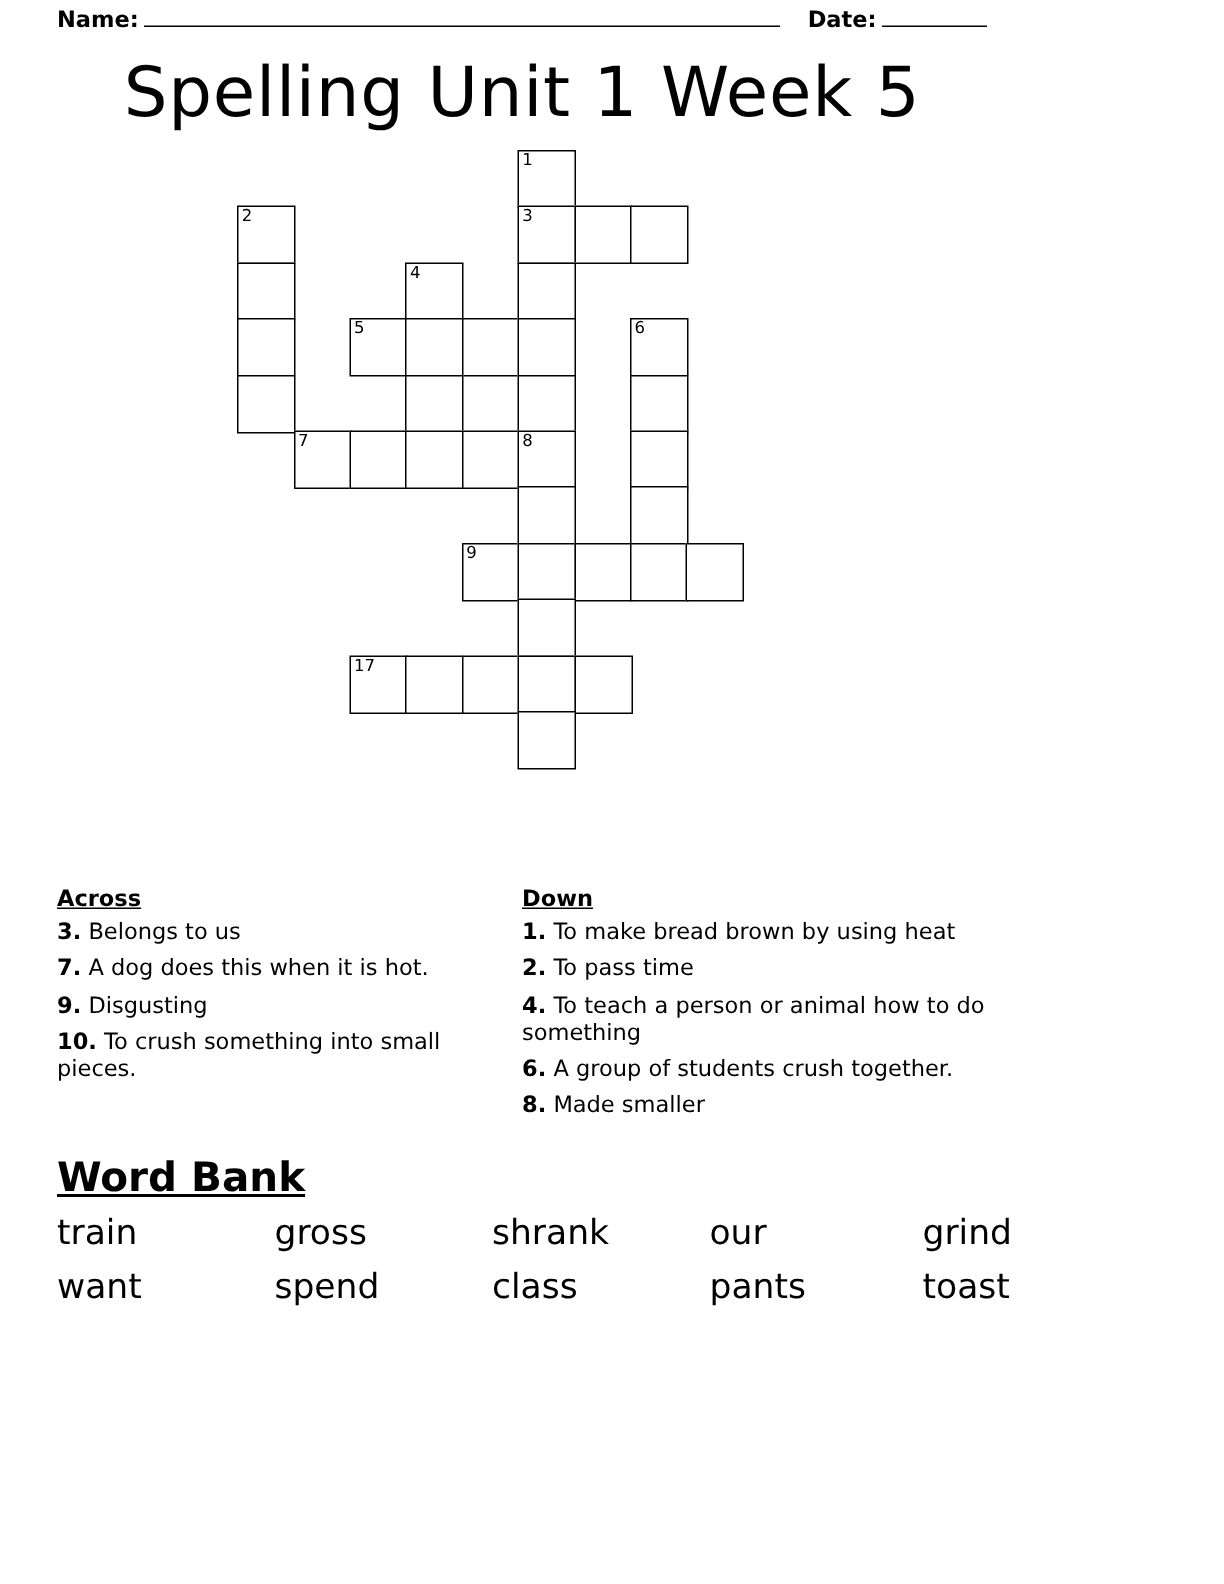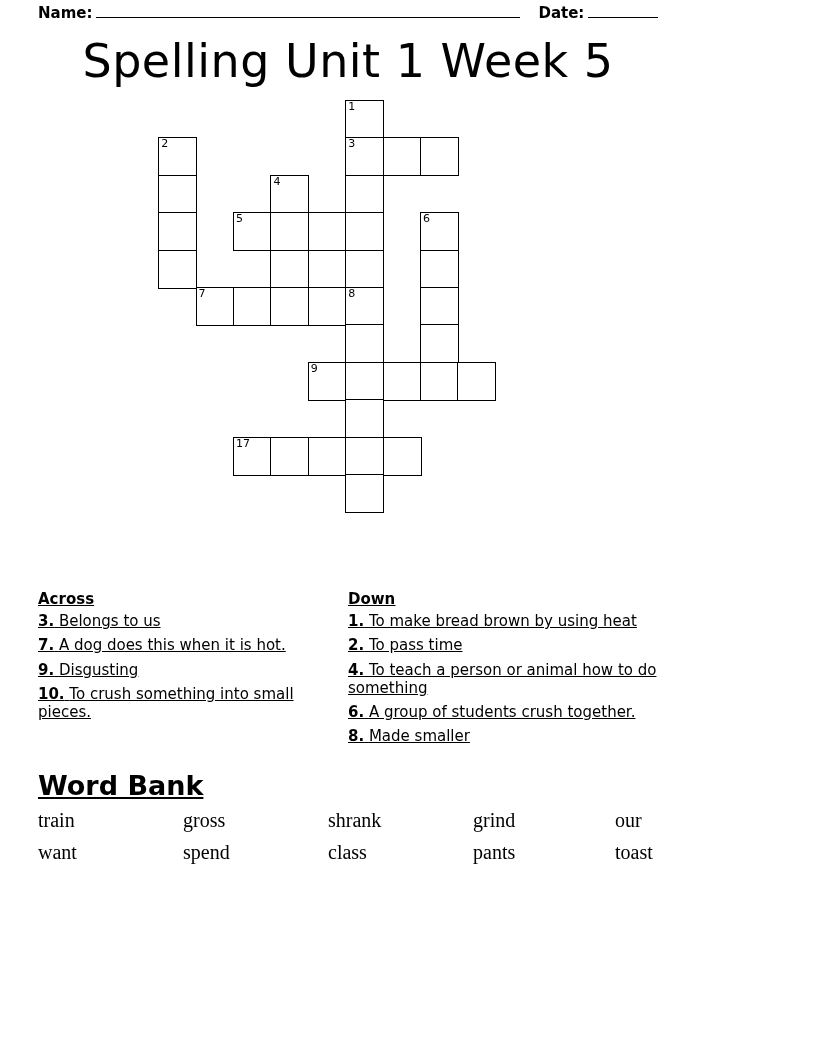--- a/index.html
+++ b/index.html
@@ -77,21 +77,20 @@
     line-height: 11px;
     font-family: "DejaVu Sans", sans-serif;
   }
 
   
   .clues {
     position: relative;
     margin-top: 10px;
     display: flex;
     gap: 0px;
-    text-decoration: underline;
   }
   .clue-col {
     width: 364px;
     box-sizing: border-box;
   }
   .clue-col.right { padding-left: 0px; }
   .clue-head {
     font-weight: bold;
     font-size: 15px;
     text-decoration: underline;
@@ -111,24 +110,23 @@
     text-decoration: underline;
     margin: 18px 0 4px 0;
   }
   .bank-grid {
     display: grid;
     grid-template-columns: 145px 145px 145px 142px 130px;
     row-gap: 2px;
     font-size: 25px;
   }
   .bank-word {
-    font-size: 20px;
+    font-size: 23px;
     line-height: 1.5;
     white-space: nowrap;
-    font-family: Liberation Serif, serif;
   }
 </style>
 </head>
 <body>
 
 <div class="page">
 
   <div class="header-row">
     <span class="header-label">Name:</span>
     <span class="header-rule name-rule"></span>
@@ -243,22 +241,22 @@
         <span>Made smaller</span>
       </div>
     </div>
   </div>
 
   <div class="bank-head">Word Bank</div>
   <div class="bank-grid">
     <div class="bank-word">train</div>
     <div class="bank-word">gross</div>
     <div class="bank-word">shrank</div>
+    <div class="bank-word">our</div>
     <div class="bank-word">grind</div>
-    <div class="bank-word">our</div>
     <div class="bank-word">want</div>
     <div class="bank-word">spend</div>
     <div class="bank-word">class</div>
     <div class="bank-word">pants</div>
     <div class="bank-word">toast</div>
   </div>
 
 </div>
 
 </body></html>

